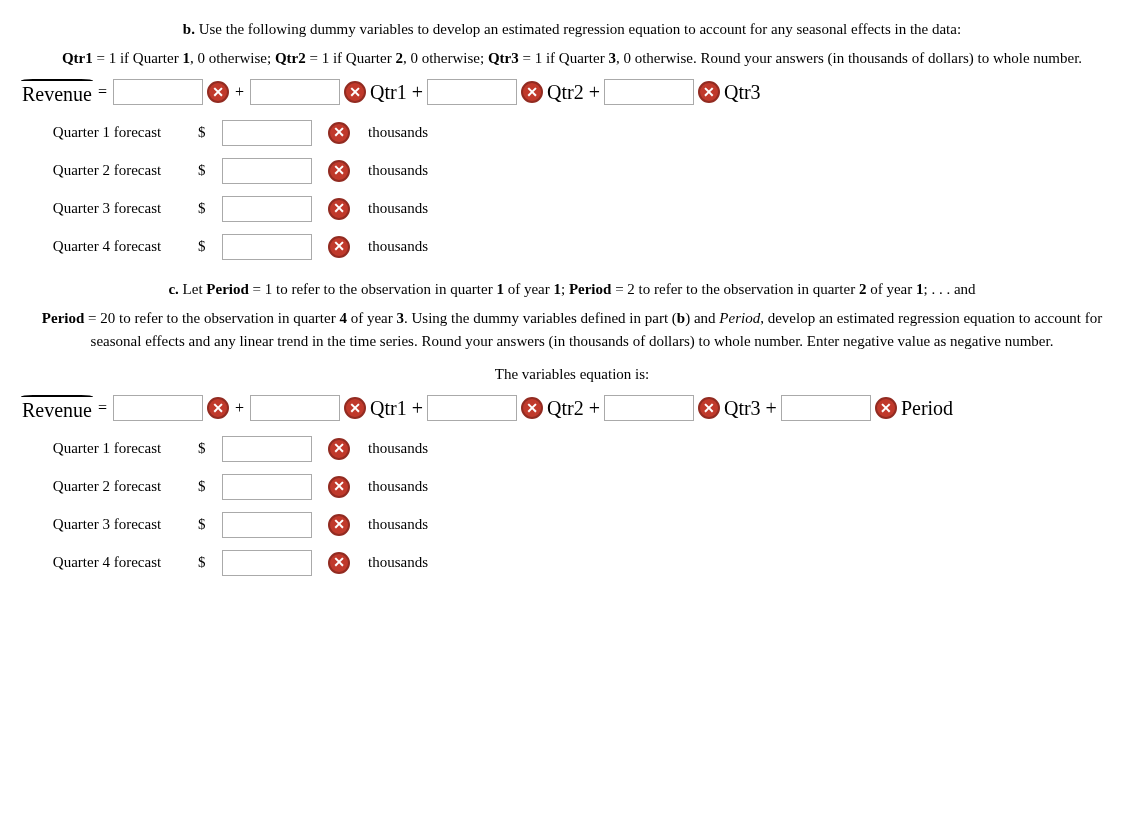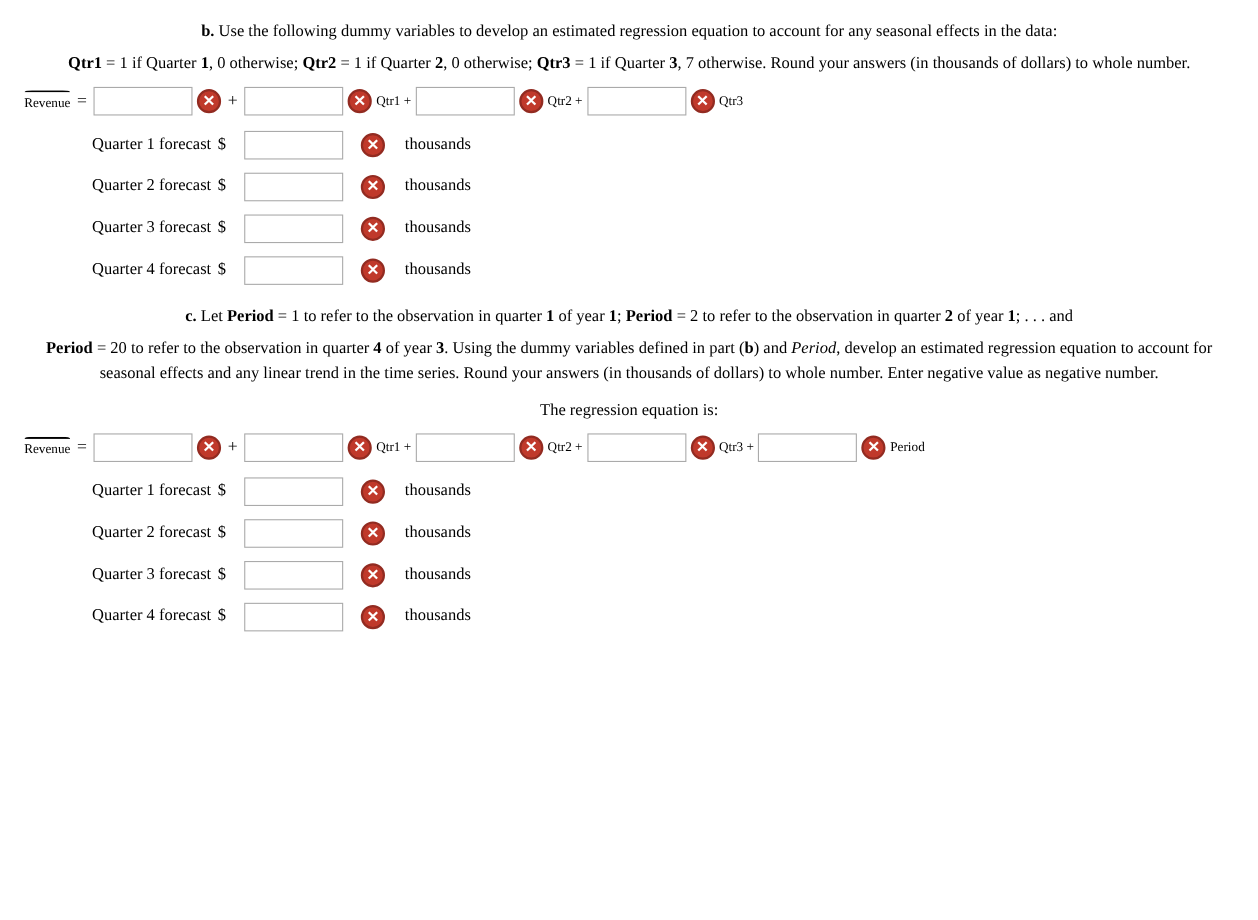--- a/index.html
+++ b/index.html
@@ -23,21 +23,21 @@
     .bold { font-weight: bold; }
     .equation-row {
       display: flex;
       align-items: center;
       flex-wrap: wrap;
       gap: 4px;
       margin: 8px 0;
       font-size: 15px;
     }
     .eq-label {
-      font-size: 12px;
+      font-size: 20px;
       white-space: nowrap;
     }
     .overhat {
       display: inline-block;
       position: relative;
       padding-top: 4px;
     }
     .overhat::before {
       content: '';
       position: absolute;
@@ -68,41 +68,41 @@
       background: #c0392b;
       color: #fff;
       font-size: 14px;
       font-weight: bold;
       border: 2px solid #922b21;
       vertical-align: middle;
       cursor: pointer;
       flex-shrink: 0;
     }
     .forecast-label {
-      text-align: right;
+      text-align: center;
       white-space: nowrap;
     }
     .thousands-label {
       white-space: nowrap;
       margin-left: 4px;
     }
     .plus-sign { font-size: 16px; margin: 0 2px; }
   </style>
 </head>
 <body>
 
 <div class="section-b">
   <p>
     <span class="bold">b.</span>
     <span>Use the following dummy variables to develop an estimated regression equation to account for any seasonal effects in the data:</span>
   </p>
   <p>
     <span class="bold">Qtr1</span><span> = 1 if Quarter </span><span class="bold">1</span><span>, 0 otherwise; </span>
     <span class="bold">Qtr2</span><span> = 1 if Quarter </span><span class="bold">2</span><span>, 0 otherwise; </span>
-    <span class="bold">Qtr3</span><span> = 1 if Quarter </span><span class="bold">3</span><span>, 7 otherwise. Round your answers (in thousands of dollars) to whole number.</span>
+    <span class="bold">Qtr3</span><span> = 1 if Quarter </span><span class="bold">3</span><span>, 0 otherwise. Round your answers (in thousands of dollars) to whole number.</span>
   </p>
 
   <div class="equation-row">
     <span class="eq-label">
       <span class="overhat">Revenue</span>
     </span>
     <span class="eq-label plus-sign">=</span>
     <input type="text" style="">
     <span class="error-icon">✕</span>
     <span class="plus-sign">+</span>
@@ -150,21 +150,21 @@
 
 <div class="section-c" style="margin-top: 18px;">
   <p>
     <span class="bold">c.</span>
     <span> Let <strong>Period</strong> = 1 to refer to the observation in quarter <strong>1</strong> of year <strong>1</strong>; <strong>Period</strong> = 2 to refer to the observation in quarter <strong>2</strong> of year <strong>1</strong>; . . . and</span>
   </p>
   <p>
     <strong>Period</strong> = 20 to refer to the observation in quarter <strong>4</strong> of year <strong>3</strong>. Using the dummy variables defined in part (<strong>b</strong>) and <em>Period</em>, develop an estimated regression equation to account for seasonal effects and any linear trend in the time series. Round your answers (in thousands of dollars) to whole number. Enter negative value as negative number.
   </p>
 
-  <p style="margin-top: 10px;">The regression equation is:</p>
+  <p style="margin-top: 10px;">The variables equation is:</p>
 
   <div class="equation-row">
     <span class="eq-label">
       <span class="overhat">Revenue</span>
     </span>
     <span class="eq-label plus-sign">=</span>
     <input type="text" style="">
     <span class="error-icon">✕</span>
     <span class="plus-sign">+</span>
     <input type="text" style="">

